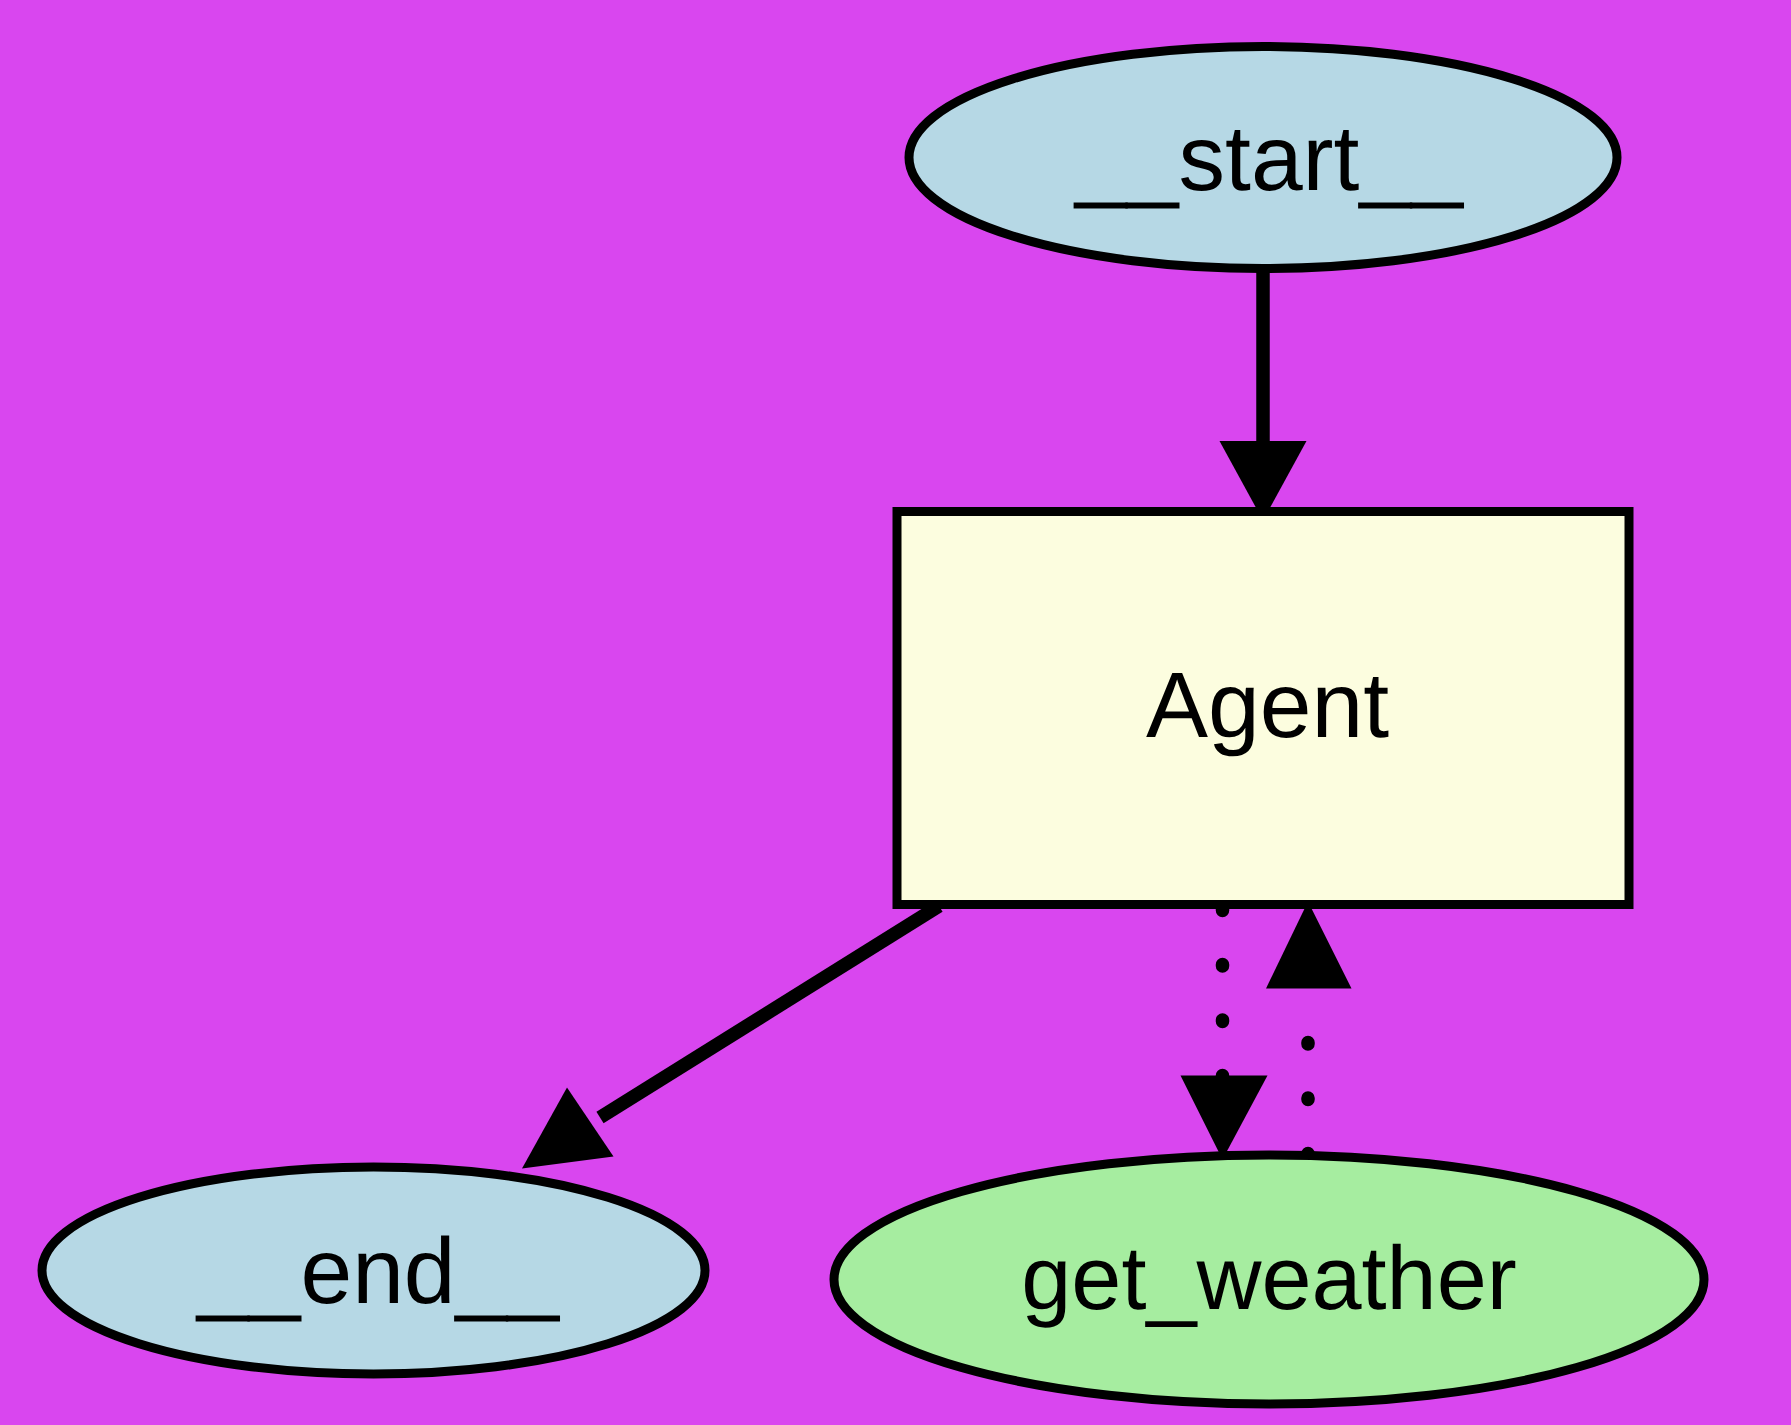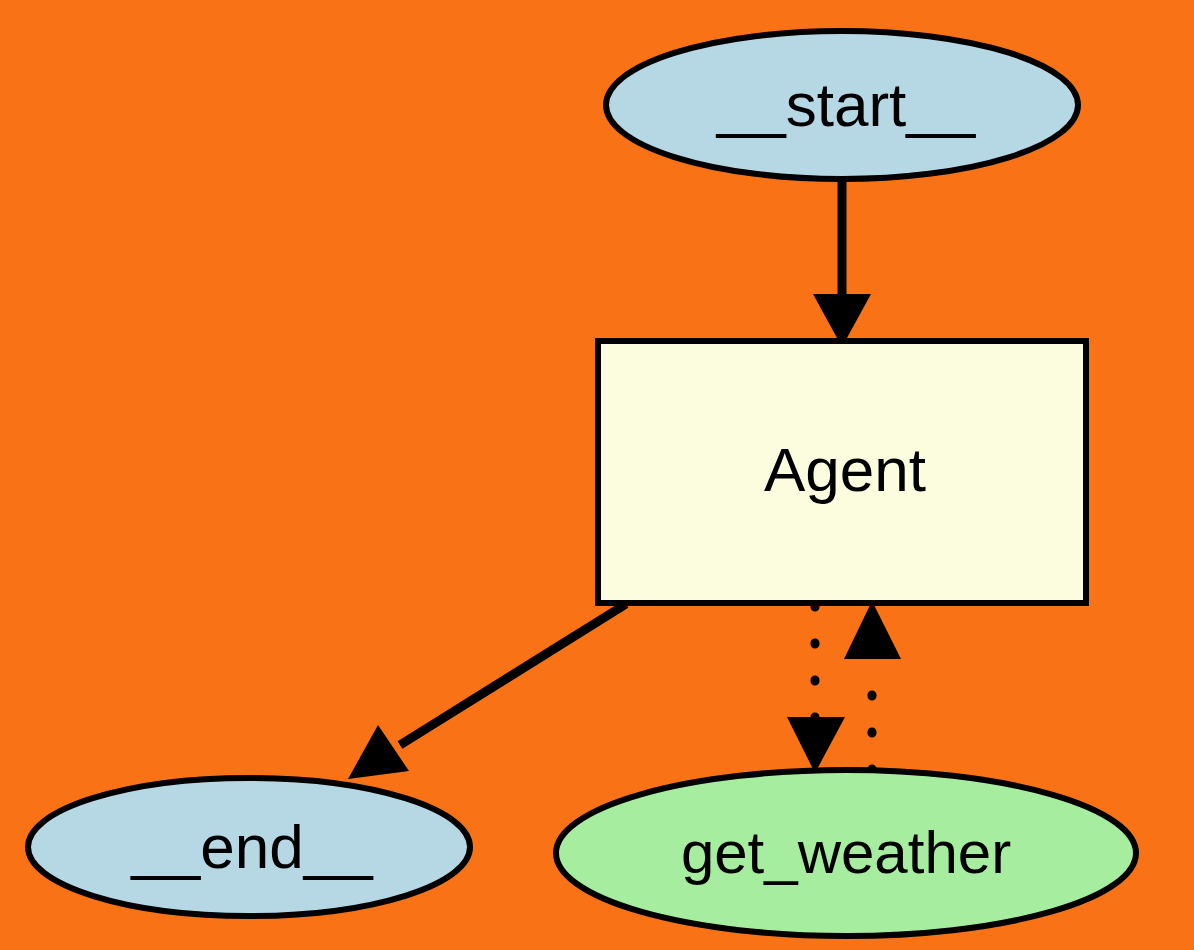--- a/index.html
+++ b/index.html
@@ -11,21 +11,21 @@
   body {
     width: 1194px;
     height: 950px;
     font-family: "Liberation Sans", sans-serif;
     overflow: hidden;
   }
   #graph-canvas {
     position: relative;
     width: 1194px;
     height: 950px;
-    background: #f97316;
+    background: #d946ef;
   }
   #graph-svg {
     position: absolute;
     top: 0;
     left: 0;
     width: 1194px;
     height: 950px;
     display: block;
   }
   .node-label {

